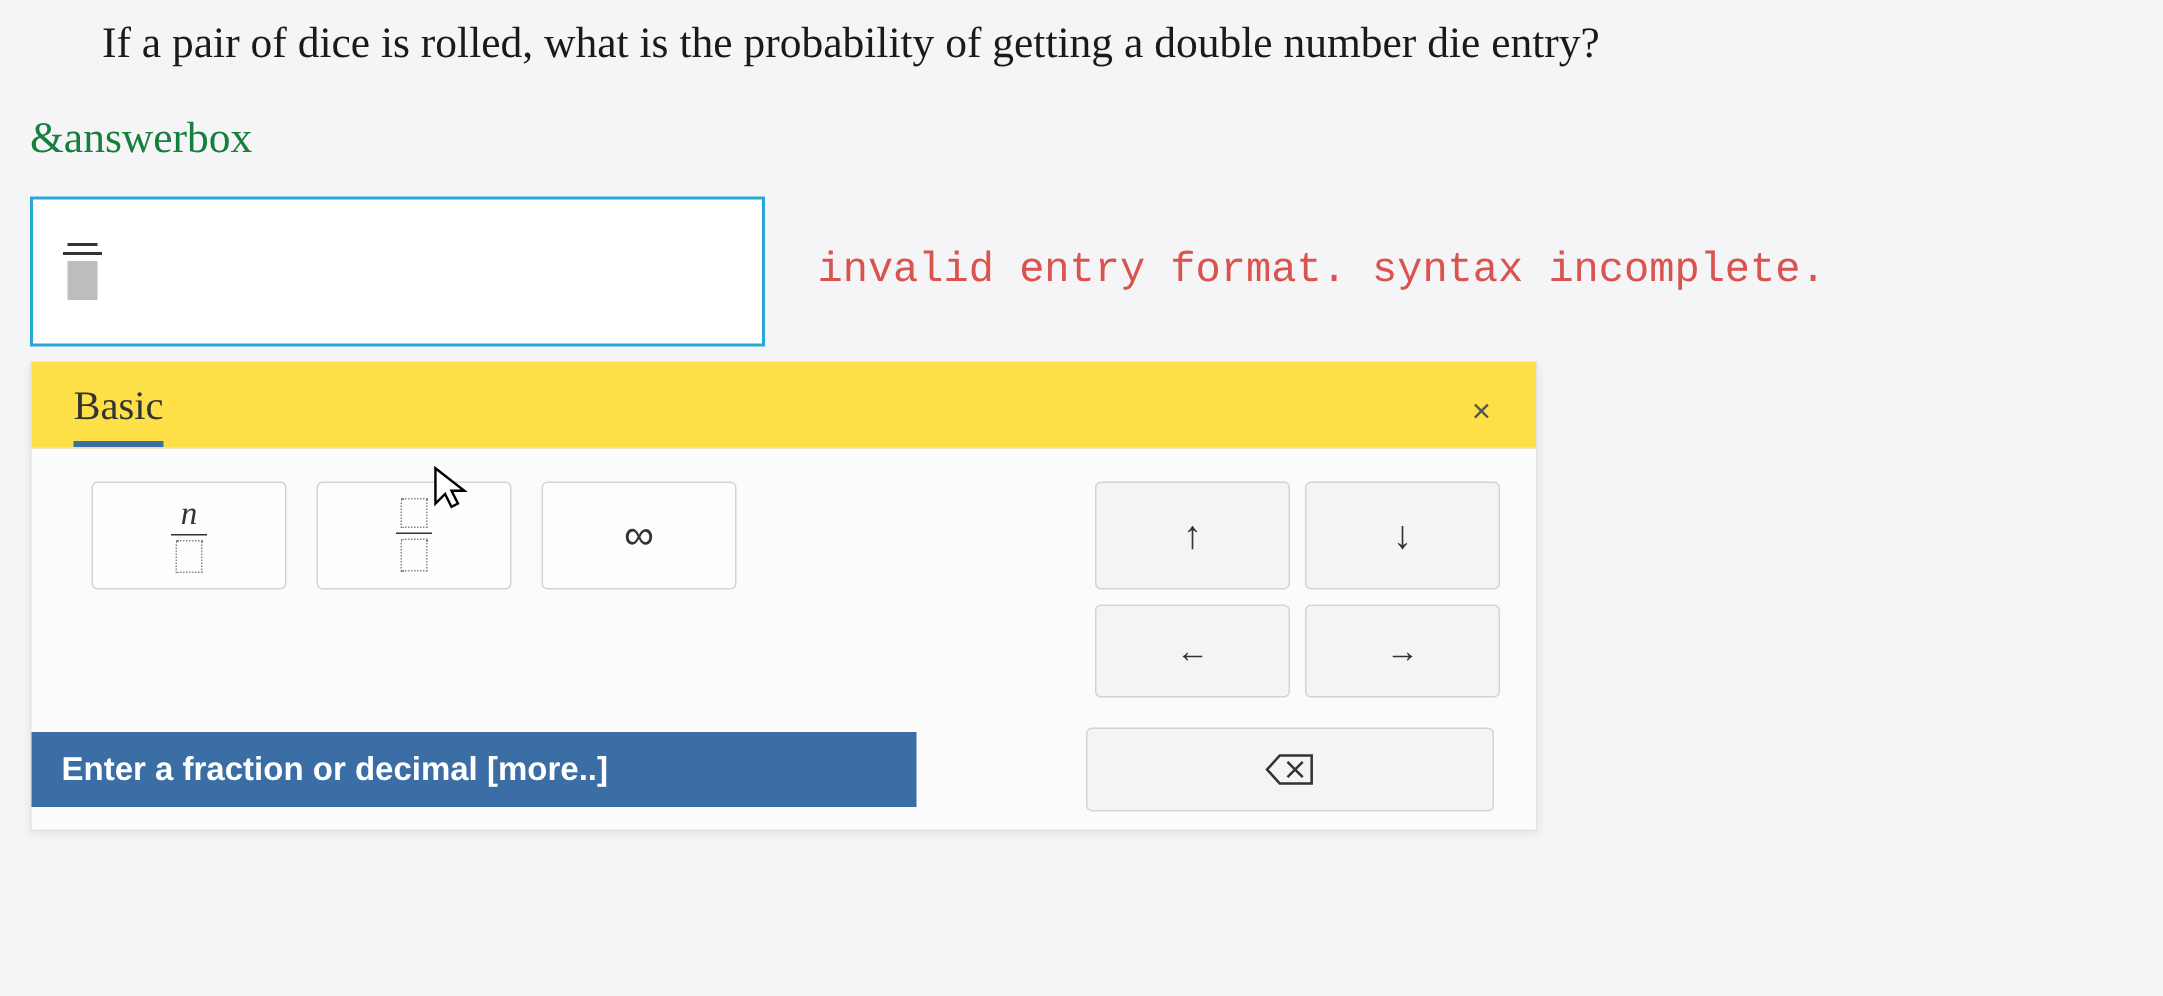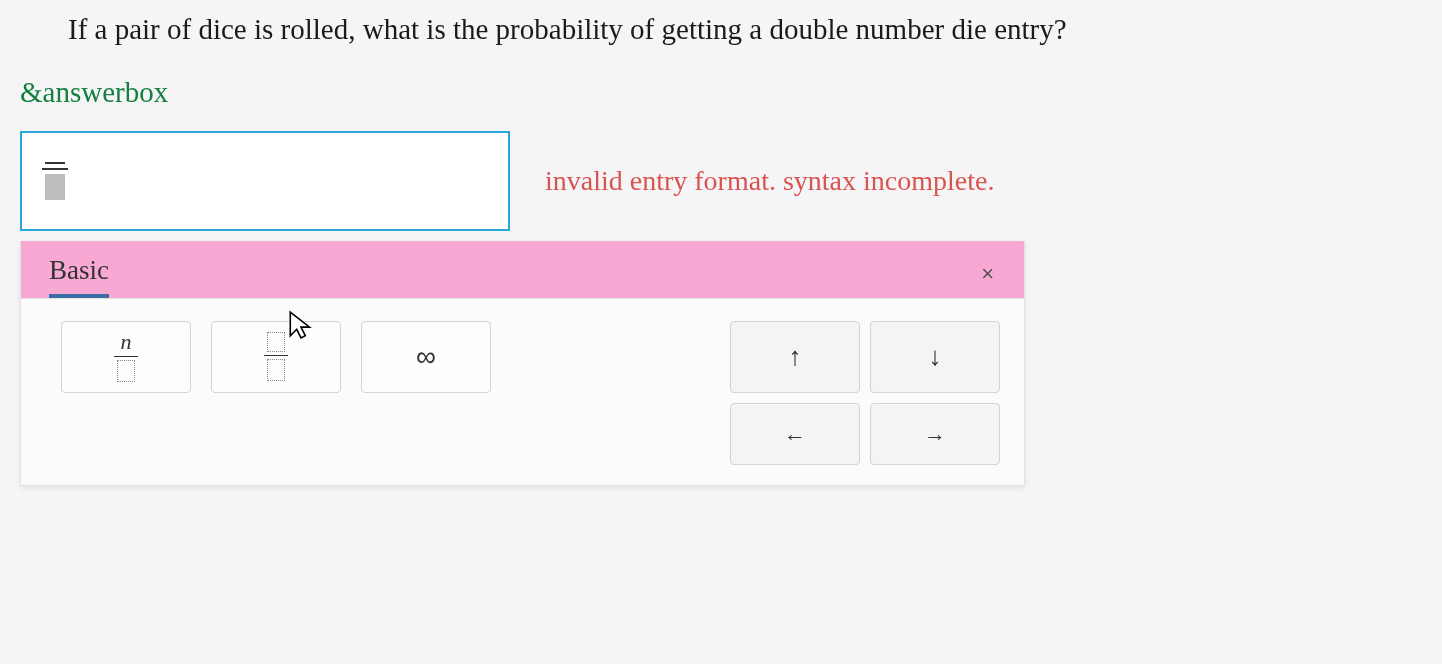--- a/index.html
+++ b/index.html
@@ -22,20 +22,21 @@
     .answerbox-text {
       font-size: 29px;
       color: #15803d;
       padding: 6px 20px 22px 20px;
     }
     .answer-row {
       display: flex;
       align-items: center;
       gap: 35px;
       padding-left: 20px;
+      font-family: Liberation Mono, monospace;
     }
     .answer-input {
       width: 490px;
       height: 100px;
       border: 2px solid #2aa7d9;
       background: #fff;
       padding: 10px 14px;
       font-size: 24px;
       outline: none;
       display: flex;
@@ -76,21 +77,21 @@
       border-top: none;
       box-shadow: 0 2px 6px rgba(0,0,0,0.08);
       position: relative;
     }
     .keypad-header {
       display: flex;
       justify-content: space-between;
       align-items: flex-start;
       padding: 14px 22px 0 28px;
       border-bottom: 1px solid #e0e0e0;
-      background: #f9a8d4;
+      background: #fde047;
     }
     .tab {
       font-size: 27px;
       color: #333;
       padding-bottom: 8px;
       border-bottom: 4px solid #3b6ea5;
       font-family: Georgia, serif;
     }
     .close-x {
       font-size: 22px;
@@ -249,13 +250,25 @@
         <div class="key arrow small">
           <span style="font-size:22px;">←</span>
         </div>
         <div class="key arrow small">
           <span style="font-size:22px;">→</span>
         </div>
       </div>
     </div>
   </div>
 
+  <div class="bottom-row">
+    <div class="hint-bar">Enter a fraction or decimal [more..]</div>
+    <div class="backspace-row">
+      <div class="key arrow backspace">
+        <svg class="backspace-svg" viewBox="0 0 40 28">
+          <path d="M12 3 L37 3 L37 25 L12 25 L2 14 Z" fill="none" stroke="#333" stroke-width="2"></path>
+          <line x1="18" y1="8" x2="30" y2="20" stroke="#333" stroke-width="2"></line>
+          <line x1="30" y1="8" x2="18" y2="20" stroke="#333" stroke-width="2"></line>
+        </svg>
+      </div>
+    </div>
+  </div>
 </div>
 
 </body></html>

